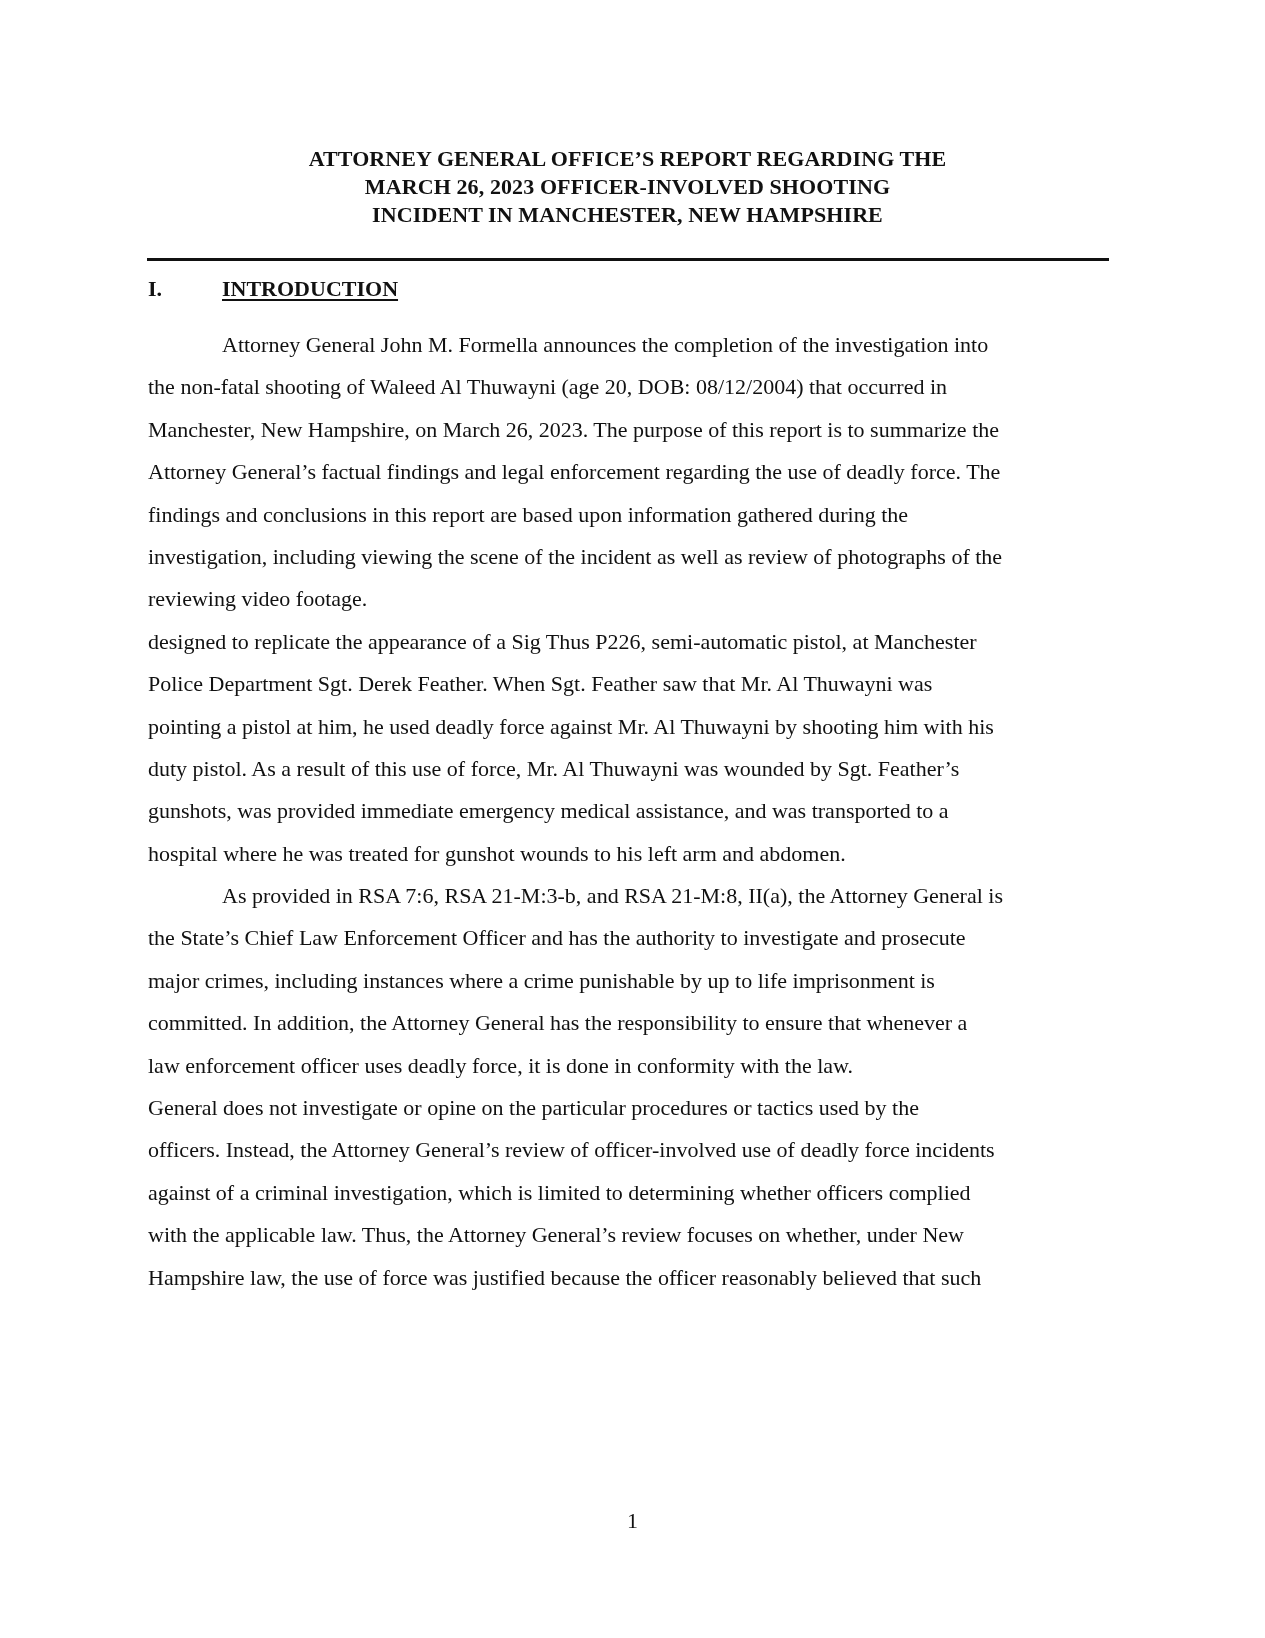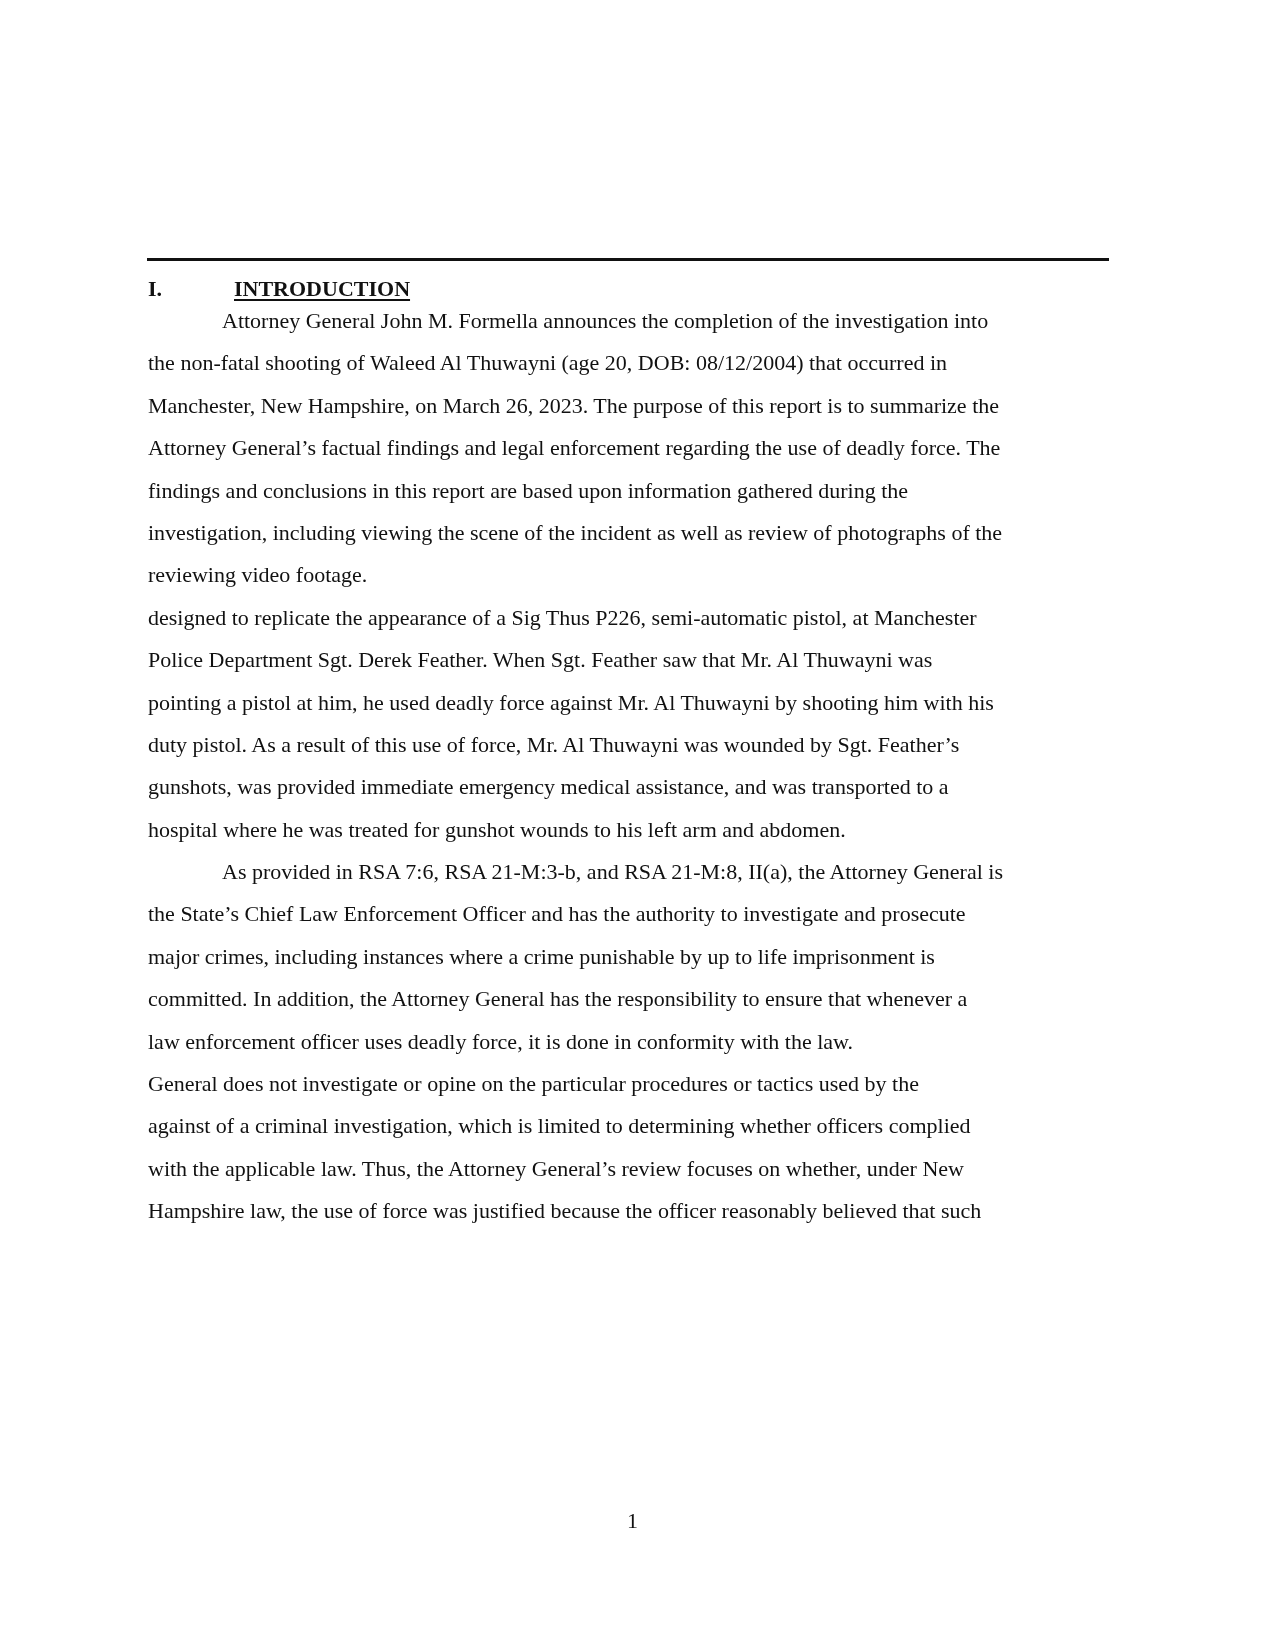--- a/index.html
+++ b/index.html
@@ -50,26 +50,25 @@
       font-size: 22px;
       line-height: 28px;
     }
     .section-num {
       display: inline-block;
       width: 74px;
     }
     .section-title {
       text-decoration: underline;
       text-underline-offset: 3px;
-      margin-left: 12px;
     }
     .body-text {
       position: absolute;
       left: 148px;
-      top: 300px;
+      top: 324px;
       width: 965px;
       font-size: 22px;
       line-height: 42.4px;
     }
     .line {
       display: block;
       white-space: nowrap;
       height: 42.4px;
     }
     .line.indent { padding-left: 74px; }
@@ -80,20 +79,25 @@
       top: 1508px;
       text-align: center;
       font-size: 22px;
     }
   </style>
 </head>
 <body>
 
 <div class="page">
 
+  <div class="title-block">
+    <span class="title-line">ATTORNEY GENERAL OFFICE’S REPORT REGARDING THE</span>
+    <span class="title-line">MARCH 26, 2023 OFFICER-INVOLVED SHOOTING</span>
+    <span class="title-line">INCIDENT IN MANCHESTER, NEW HAMPSHIRE</span>
+  </div>
 
   <div class="rule"></div>
 
   <div class="section-heading">
     <span class="section-num">I.</span><span class="section-title">INTRODUCTION</span>
   </div>
 
   <div class="body-text">
 
     <span class="line indent">Attorney General John M. Formella announces the completion of the investigation into</span>
@@ -111,20 +115,21 @@
     <span class="line">gunshots, was provided immediate emergency medical assistance, and was transported to a</span>
     <span class="line">hospital where he was treated for gunshot wounds to his left arm and abdomen.</span>
 
     <span class="line indent">As provided in RSA 7:6, RSA 21-M:3-b, and RSA 21-M:8, II(a), the Attorney General is</span>
     <span class="line">the State’s Chief Law Enforcement Officer and has the authority to investigate and prosecute</span>
     <span class="line">major crimes, including instances where a crime punishable by up to life imprisonment is</span>
     <span class="line">committed.  In addition, the Attorney General has the responsibility to ensure that whenever a</span>
     <span class="line">law enforcement officer uses deadly force, it is done in conformity with the law.</span>
 
     <span class="line">General does not investigate or opine on the particular procedures or tactics used by the</span>
+    <span class="line">officers.  Instead, the Attorney General’s review of officer-involved use of deadly force incidents</span>
     <span class="line">against of a criminal investigation, which is limited to determining whether officers complied</span>
     <span class="line">with the applicable law.  Thus, the Attorney General’s review focuses on whether, under New</span>
     <span class="line">Hampshire law, the use of force was justified because the officer reasonably believed that such</span>
   </div>
 
   <div class="page-number">1</div>
 
 </div>
 
 </body></html>

